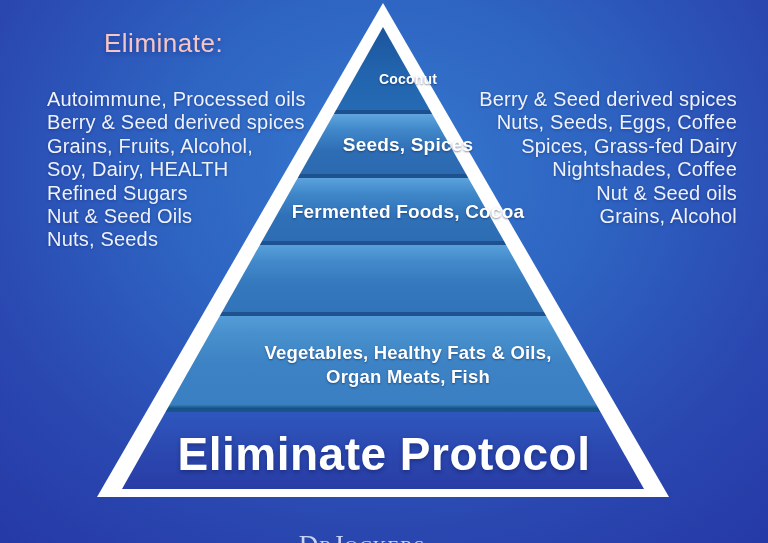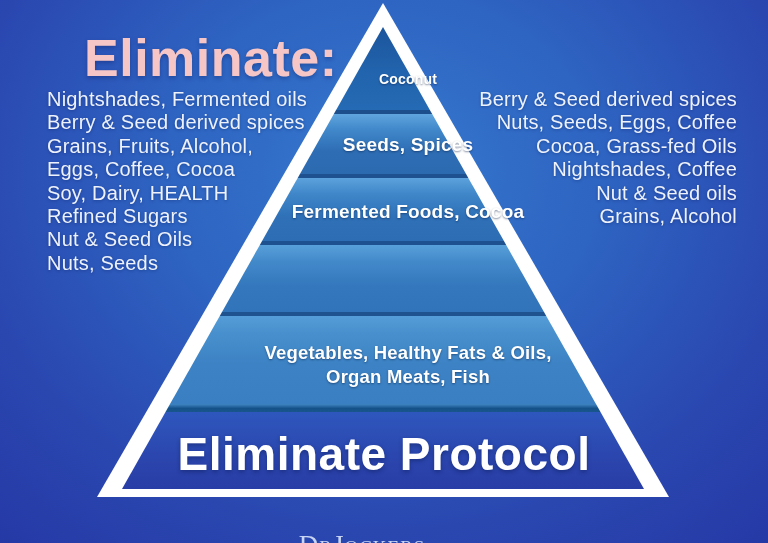--- a/index.html
+++ b/index.html
@@ -52,22 +52,22 @@
   .lbl-veg       { top: 341px; font-size: 18.5px; line-height: 24px; }
   .pyramid-title {
     position: absolute; left: 0; right: 0; top: 427px;
     text-align: center; color: #ffffff;
     font-size: 46px; font-weight: bold; letter-spacing: 0.5px;
     text-shadow: 0 2px 4px rgba(10,25,80,0.45);
   }
 
   
   .heading {
-    position: absolute; font-weight: bold; font-size: 52px;
-    letter-spacing: 0.5px; text-shadow: 0 2px 4px rgba(10,25,90,0.35);
+    position: absolute; font-weight: normal; font-size: 26px;
+    letter-spacing: 0.5px; text-shadow: 0 2px 4px rgba(10,25,90,0.35); margin-left: 20px;
   }
   .heading-eliminate { left: 84px;  top: 28px; color: #f6c5c5; }
   .heading-reintro   { left: 527px; top: 28px; color: #abefcb; }
 
   .side-list {
     position: absolute; top: 88px;
     font-size: 20px; line-height: 23.4px; color: #eef2fc;
     text-shadow: 0 1px 3px rgba(10,30,90,0.4);
     letter-spacing: 0.2px;
   }
@@ -121,34 +121,33 @@
   <div class="level-label lbl-herbs">Seeds, Spices</div>
   <div class="level-label lbl-fermented">Fermented Foods, Cocoa</div>
   <div class="level-label lbl-veg">
     <div>Vegetables, Healthy Fats &amp; Oils,</div>
     <div>Organ Meats, Fish</div>
   </div>
   <div class="pyramid-title">Eliminate Protocol</div>
 
   <div class="heading heading-eliminate">Eliminate:</div>
   <div class="side-list list-eliminate">
-    <div>Nightshades, Fermented oils</div>
+    <div>Autoimmune, Processed oils</div>
     <div>Berry &amp; Seed derived spices</div>
     <div>Grains, Fruits, Alcohol,</div>
-    <div>Eggs, Coffee, Cocoa</div>
     <div>Soy, Dairy, HEALTH</div>
     <div>Refined Sugars</div>
     <div>Nut &amp; Seed Oils</div>
     <div>Nuts, Seeds</div>
   </div>
 
   <div class="side-list list-reintro">
     <div>Berry &amp; Seed derived spices</div>
     <div>Nuts, Seeds, Eggs, Coffee</div>
-    <div>Cocoa, Grass-fed Oils</div>
+    <div>Spices, Grass-fed Dairy</div>
     <div>Nightshades, Coffee</div>
     <div>Nut &amp; Seed oils</div>
     <div>Grains, Alcohol</div>
   </div>
 
   <div class="brand">
     <div>
       <span class="brand-main">DrJockers</span><span class="brand-suffix">.com</span>
     </div>
     <div class="brand-tagline">SUPERCHARGE YOUR HEALTH</div>

